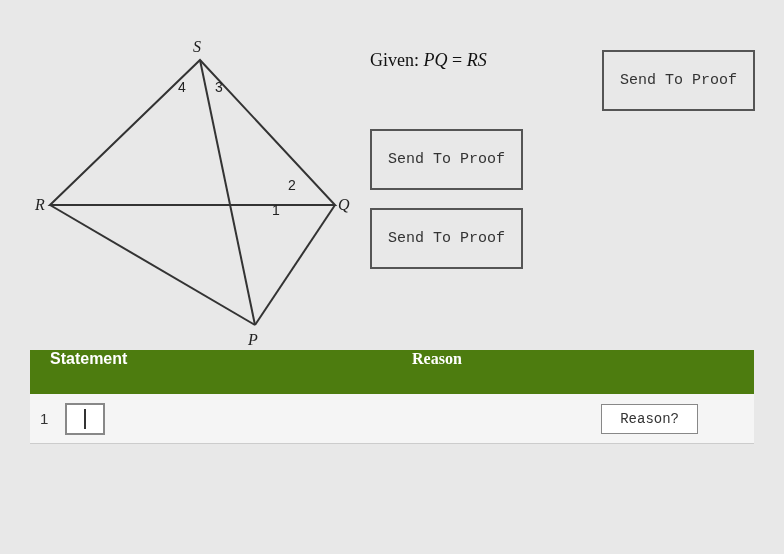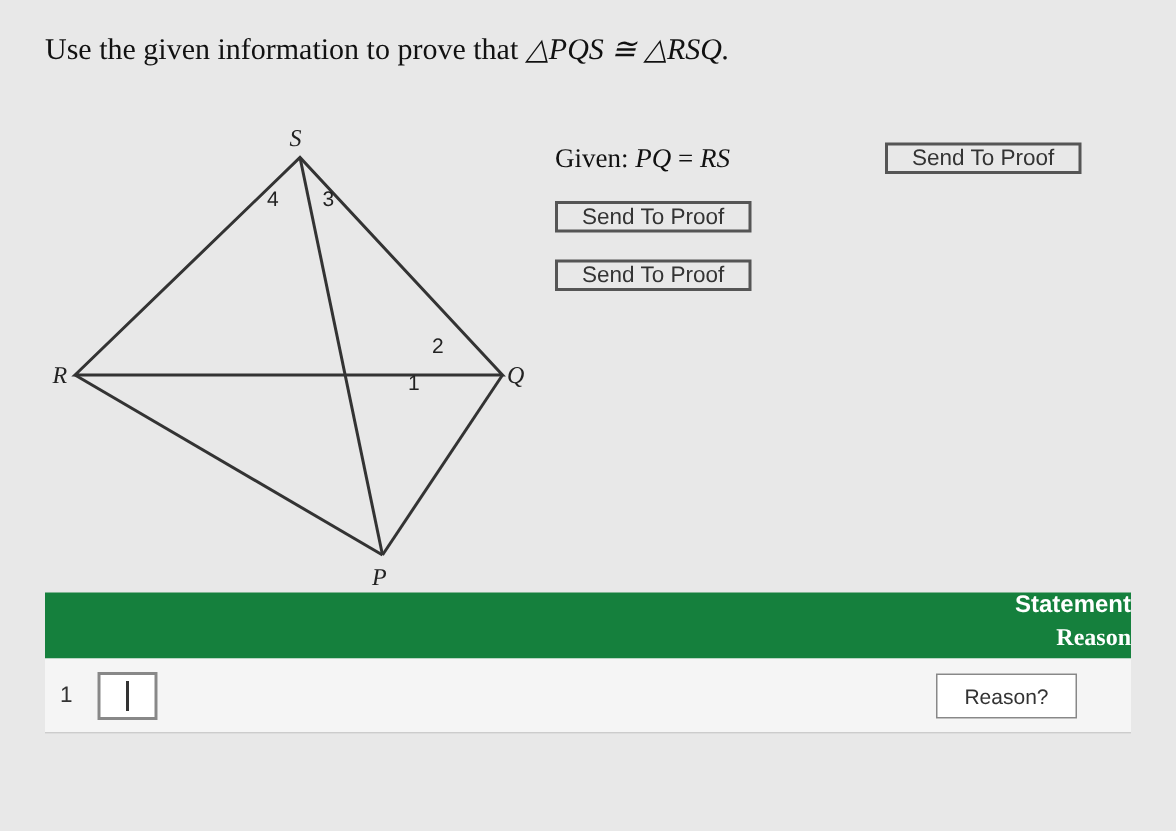--- a/index.html
+++ b/index.html
@@ -44,49 +44,49 @@
     .givens-area {
       flex: 1;
       display: flex;
       flex-direction: column;
       gap: 18px;
       padding-top: 30px;
     }
     .given-row {
       display: flex;
       align-items: flex-start;
-      gap: 20px;
+      gap: 32px;
     }
     .given-text {
       font-size: 18px;
       color: #111;
       min-width: 200px;
       font-family: 'Times New Roman', Times, serif;
     }
     .send-to-proof-btn {
       border: 2px solid #555;
       background: #e8e8e8;
-      padding: 0 16px;
+      padding: 20px 16px;
       font-size: 15px;
       color: #333;
       cursor: pointer;
       white-space: nowrap;
-      font-family: Liberation Sans, sans-serif;
+      font-family: Liberation Mono, monospace;
     }
     .table-area {
       margin-top: 20px;
       width: 100%;
     }
     .table-header {
-      background: #15803d;
-      display: flex;
-      flex-direction: column;
+      background: #4d7c0f;
+      display: flex;
+      flex-direction: row;
       width: 100%;
       height: 44px;
-      align-items: flex-end;
+      align-items: flex-start;
     }
     .table-header-cell {
       color: white;
       font-size: 16px;
       font-weight: bold;
       font-family: Arial, sans-serif;
       padding-left: 20px;
       flex: 1;
     }
     .table-header-cell.reason-cell {
@@ -131,45 +131,42 @@
       0%, 100% { opacity: 1; }
       50% { opacity: 0; }
     }
     .reason-btn {
       border: 1px solid #888;
       background: white;
       padding: 6px 18px;
       font-size: 14px;
       color: #333;
       cursor: pointer;
-      font-family: Liberation Sans, sans-serif;
+      font-family: Liberation Mono, monospace;
       margin-left: auto;
-      margin-right: 36px;
+      margin-right: 56px;
     }
     .statement-col {
       flex: 1;
       display: flex;
       align-items: center;
     }
     .reason-col {
       flex: 1;
       display: flex;
       align-items: center;
       justify-content: flex-start;
       padding-left: 10px;
     }
   </style>
 </head>
 <body>
 
 <div class="main-container">
 
-  <div class="title-line">
-    <span>Use the given information to prove that </span><span class="math">△<i>PQS</i> ≅ △<i>RSQ</i>.</span>
-  </div>
 
   <div class="content-area">
 
     <div class="diagram-area">
       <svg width="320" height="330" viewBox="0 0 320 330">
 
         <polygon points="20,185 170,40 305,185" fill="none" stroke="#333" stroke-width="2"></polygon>
 
         <line x1="20" y1="185" x2="225" y2="305" stroke="#333" stroke-width="2"></line>
 

